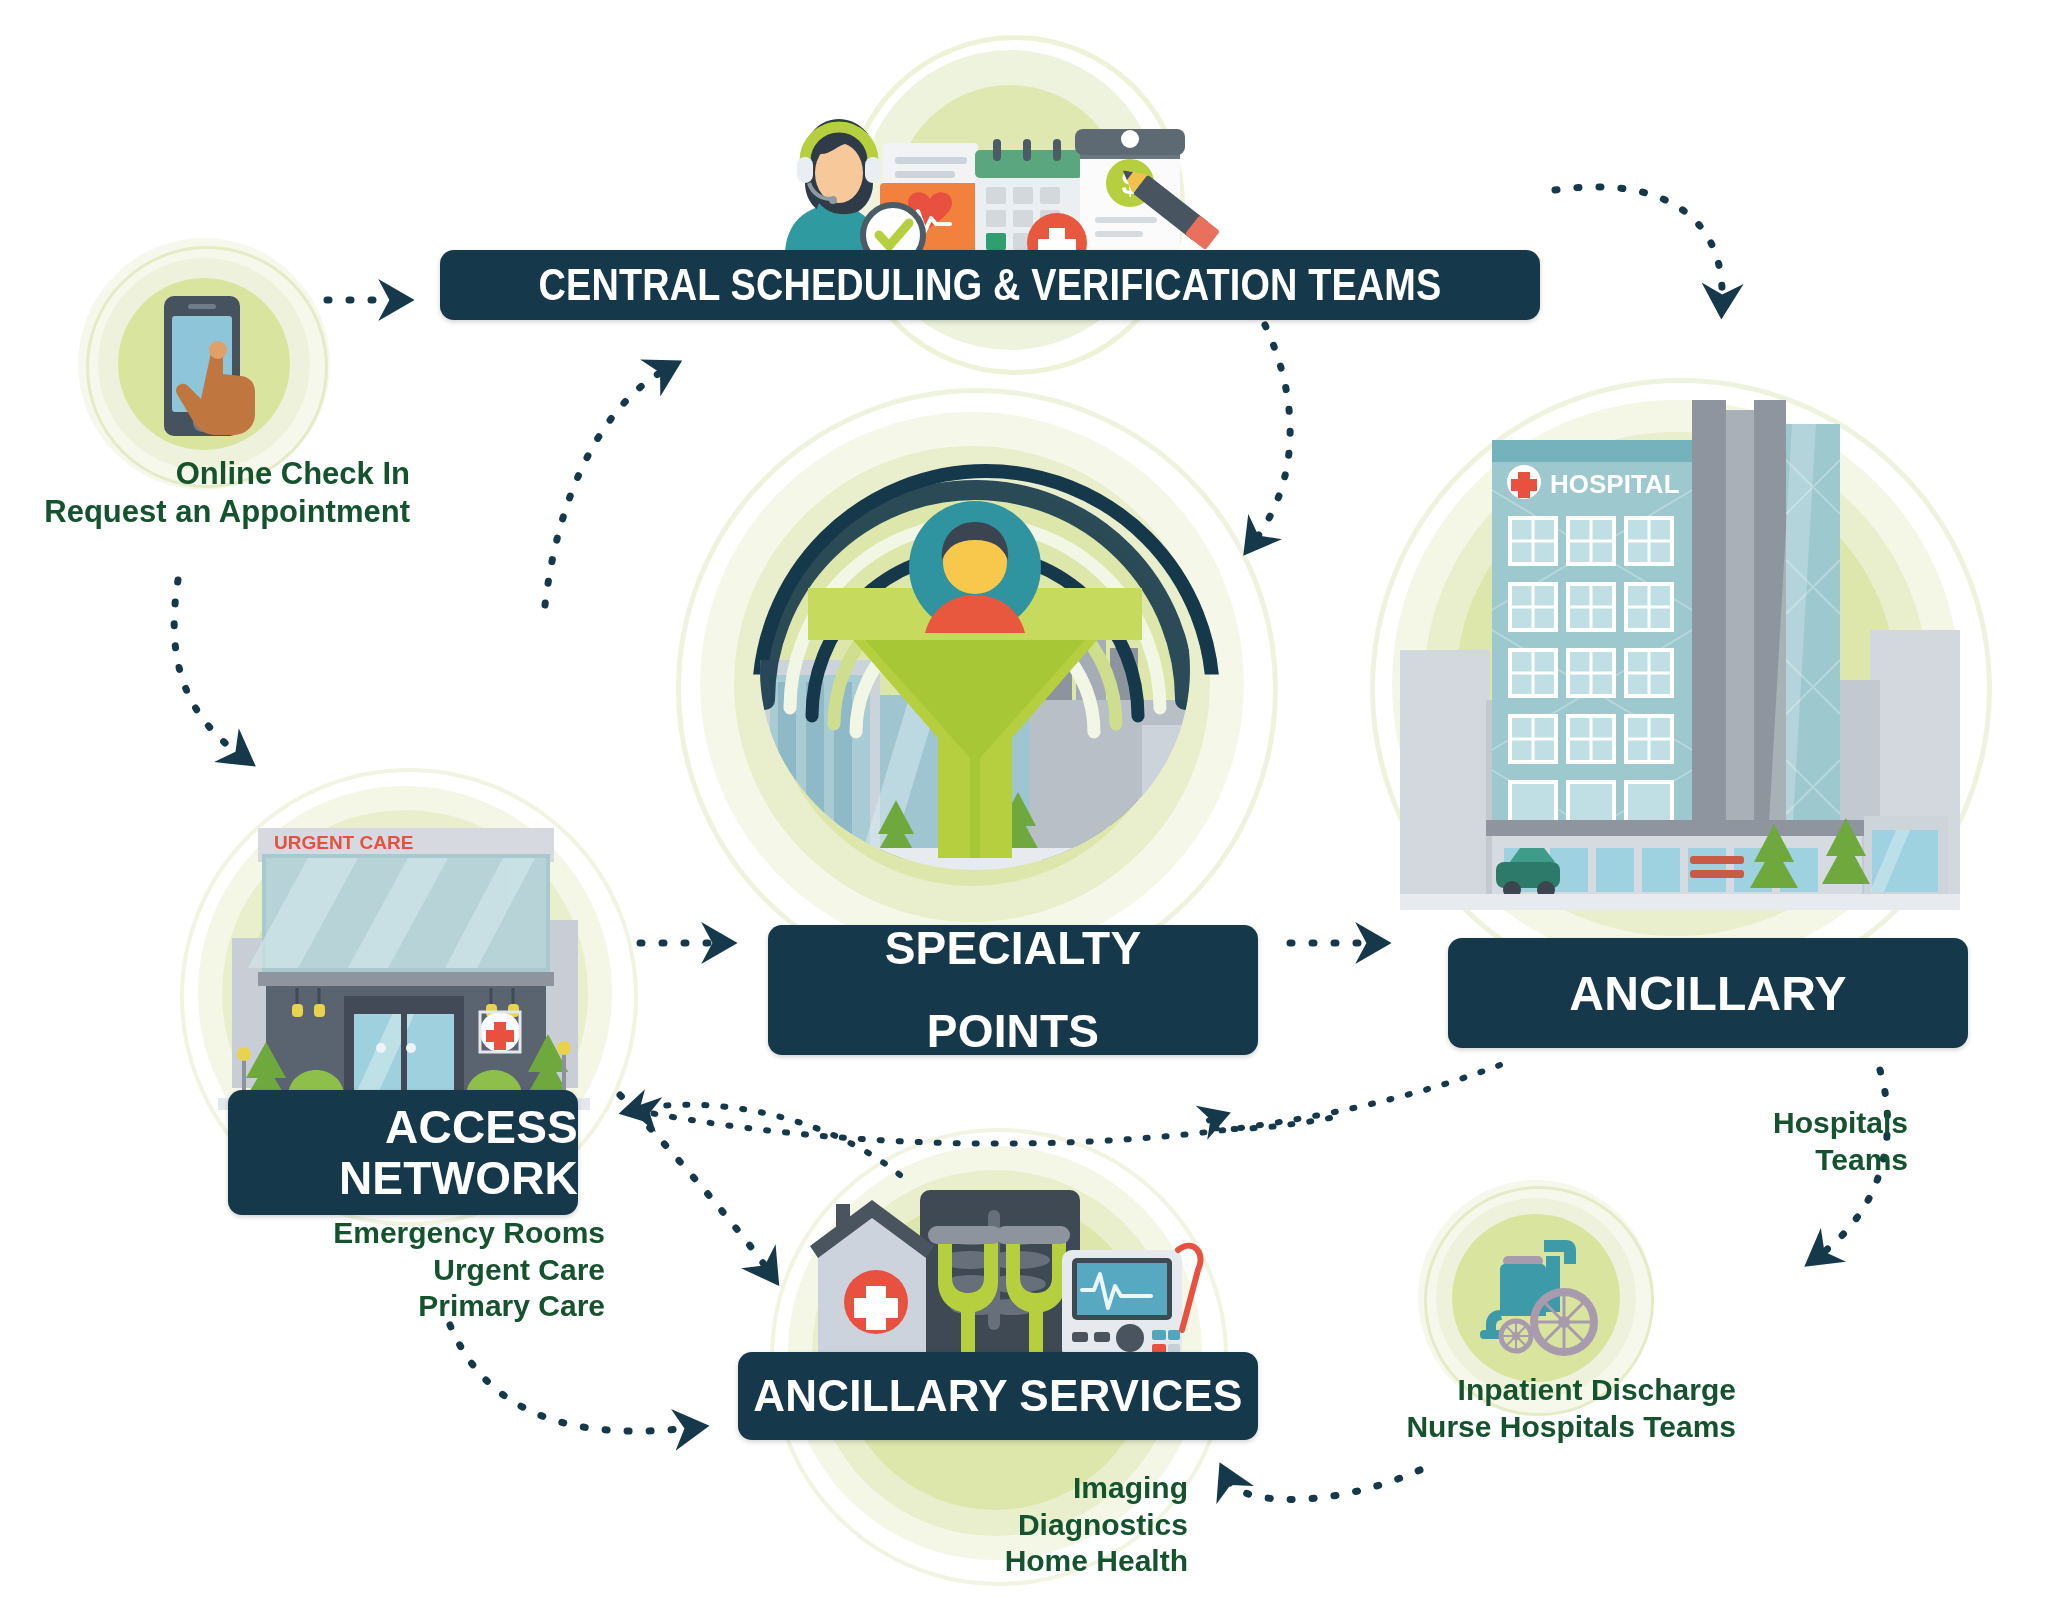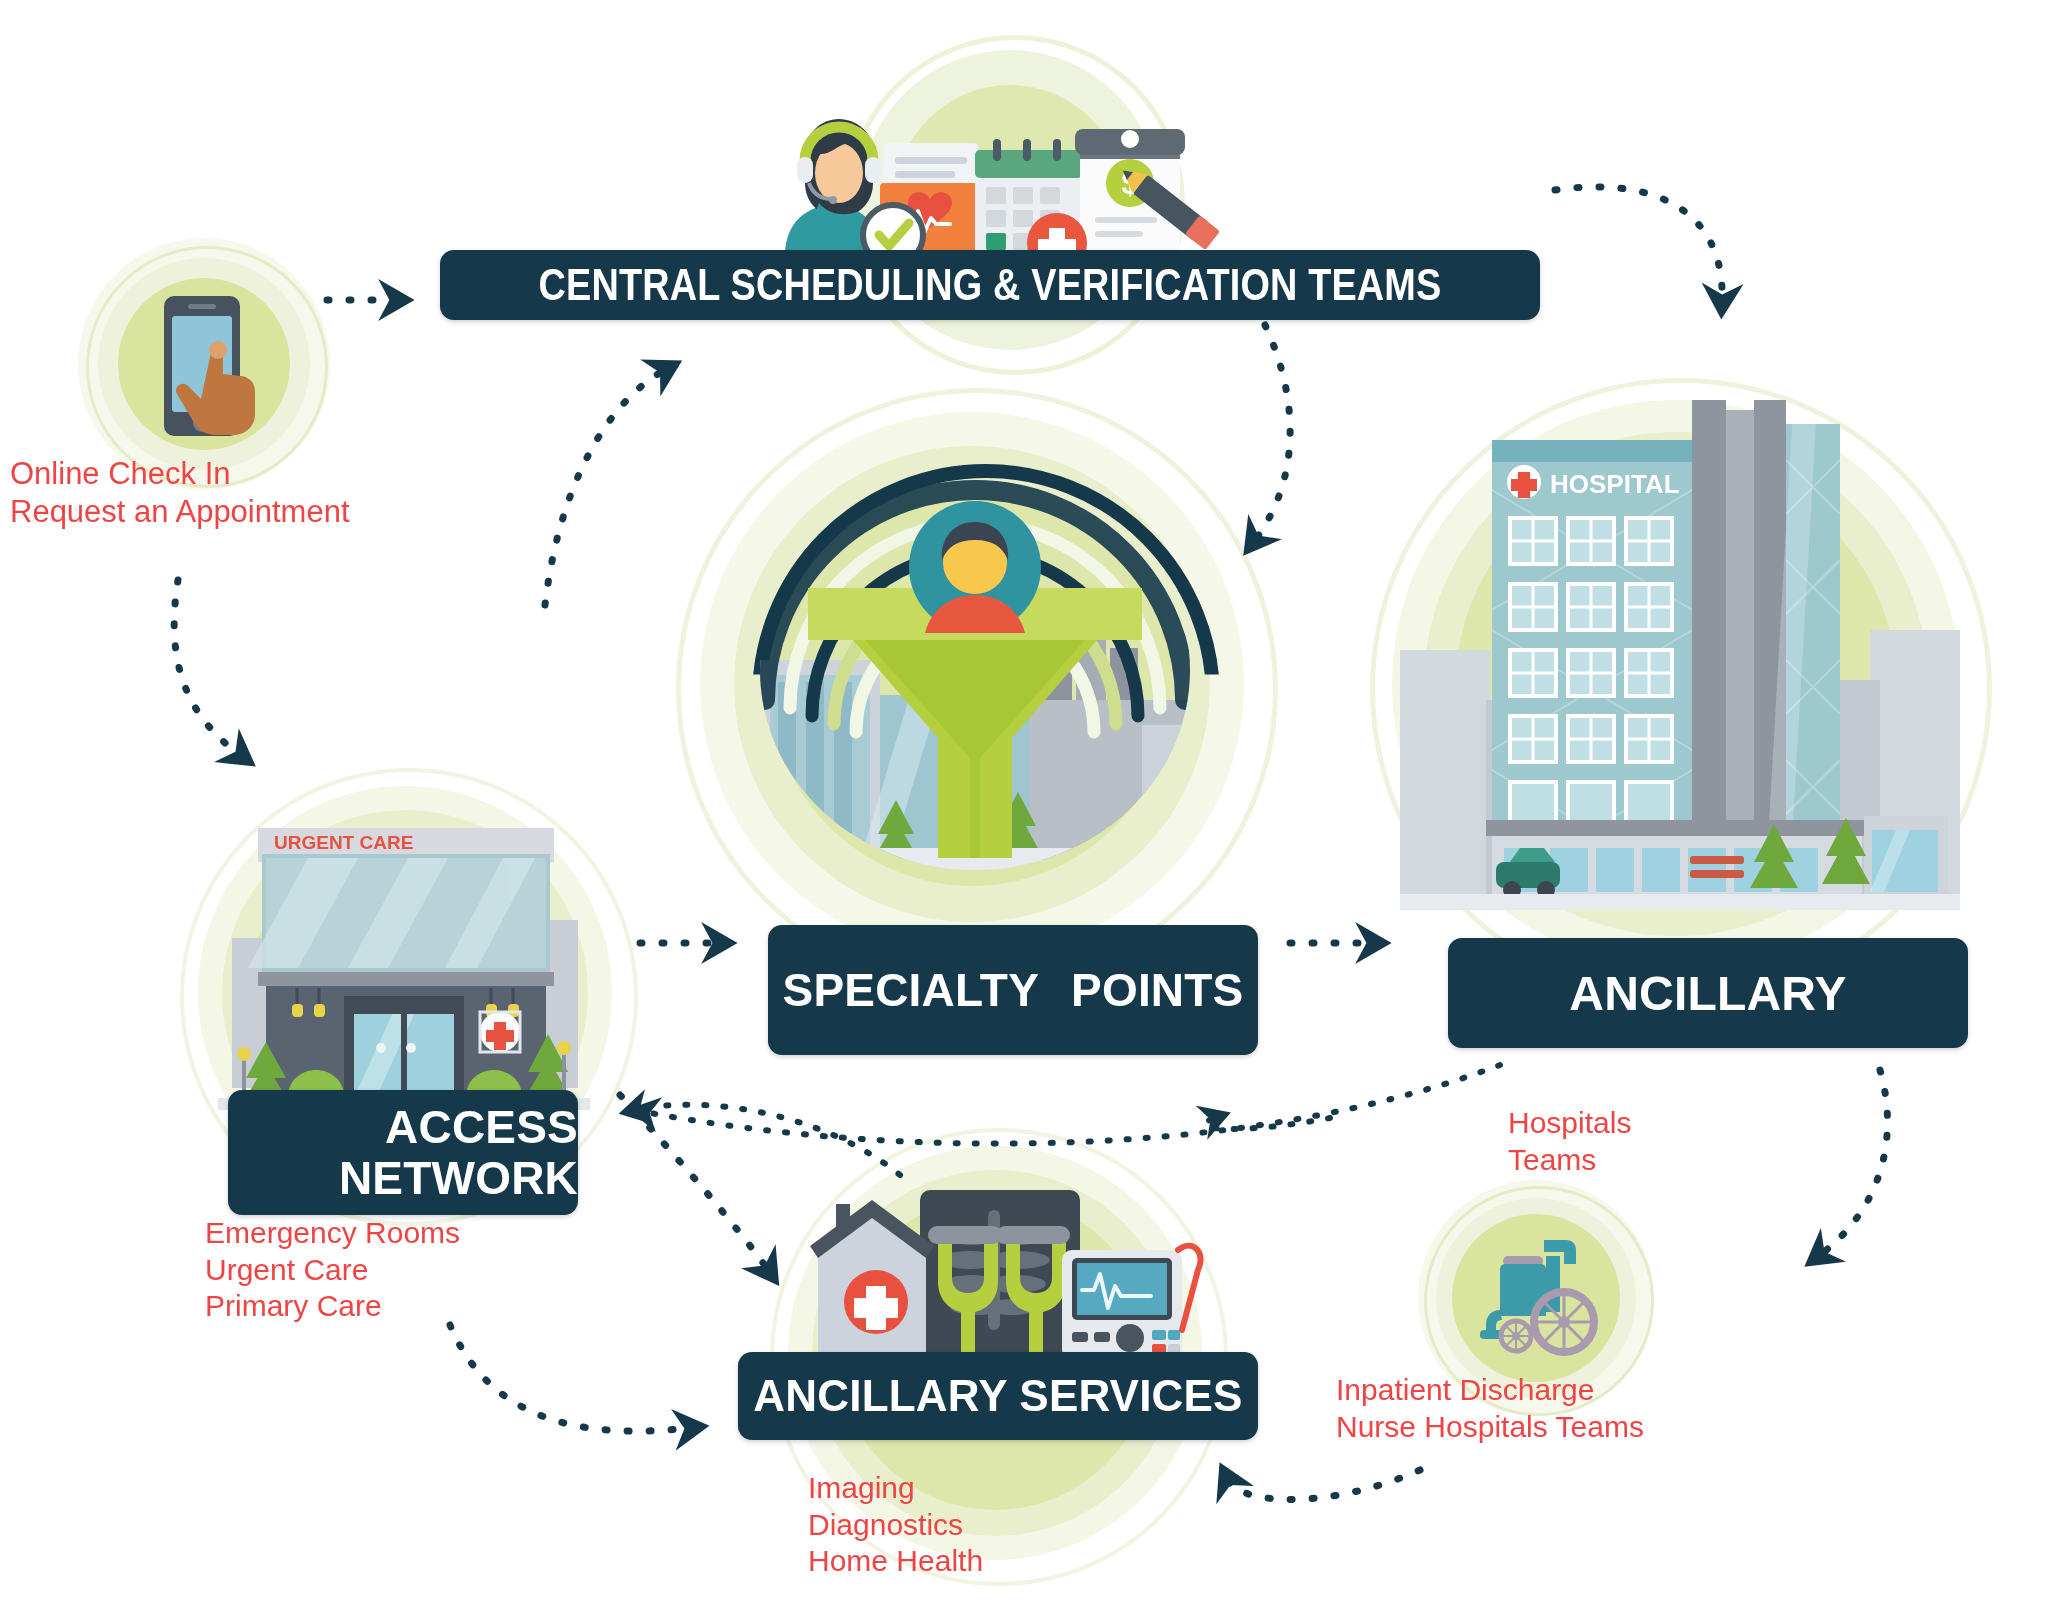--- a/index.html
+++ b/index.html
@@ -12,21 +12,21 @@
   .halo{position:absolute;border-radius:50%;}
   .ring{position:absolute;border-radius:50%;border-style:solid;border-color:#eef2d6;}
 
   
   .banner{position:absolute;background:#16384b;border-radius:14px;
           color:#ffffff;display:flex;align-items:center;justify-content:center;
           text-align:center;font-weight:bold;letter-spacing:.2px;
           box-shadow:0 2px 5px rgba(0,0,0,.18);z-index:40;}
 
   
-  .caption{position:absolute;color:#ef4444;font-weight:normal;text-align:left;
+  .caption{position:absolute;color:#14532d;font-weight:bold;text-align:right;
            line-height:1.22;z-index:35;}
 
   
   .icocirc{position:absolute;border-radius:50%;background:#d9e49f;}
   .icocirc-outer{position:absolute;border-radius:50%;background:#eef2dc;}
   .icocirc-outer2{position:absolute;border-radius:50%;background:#f6f8ec;}
 
   
   .arrow{position:absolute;z-index:30;pointer-events:none;}
   svg{display:block;overflow:visible;}
@@ -277,21 +277,21 @@
       <path d="M48 118h334v52H48z" fill="#c6da5e"></path>
       <path d="M105 170h220l-105 118v100h-10V288z" fill="#9cc132" opacity=".55"></path>
 
       <circle cx="215" cy="97" r="66" fill="#2f93a0"></circle>
       <path d="M215 62c-20 0-32 13-32 30 0 18 14 32 32 32s32-14 32-32c0-17-12-30-32-30z" fill="#f7c84b"></path>
       <path d="M182 90c-2-22 12-38 33-38s35 16 33 38c-6-14-16-20-33-20s-27 6-33 20z" fill="#3b4551"></path>
       <path d="M165 163c6-24 26-38 50-38s44 14 50 38z" fill="#e8583f"></path>
     </svg>
   </div>
 
-  <div class="banner" style="left:768px;top:925px;width:490px;height:130px;font-size:46px;line-height:1.1;flex-direction:row;gap:32px;">
+  <div class="banner" style="left:768px;top:925px;width:490px;height:130px;font-size:46px;line-height:1.1;flex-direction:column;gap:32px;">
     <span>SPECIALTY</span>
     <span>POINTS</span>
   </div>
 
   <div class="ring" style="left:1370px;top:378px;width:612px;height:612px;border-width:5px;border-color:#eef3dd;"></div>
   <div class="halo" style="left:1392px;top:400px;width:568px;height:568px;background:#f4f7e6;"></div>
   <div class="halo" style="left:1424px;top:432px;width:504px;height:504px;background:#e9efcc;"></div>
   <div class="halo" style="left:1456px;top:464px;width:440px;height:440px;background:#dde7ac;"></div>
 
   <div style="position:absolute;left:1400px;top:400px;width:560px;height:520px;z-index:22;">

